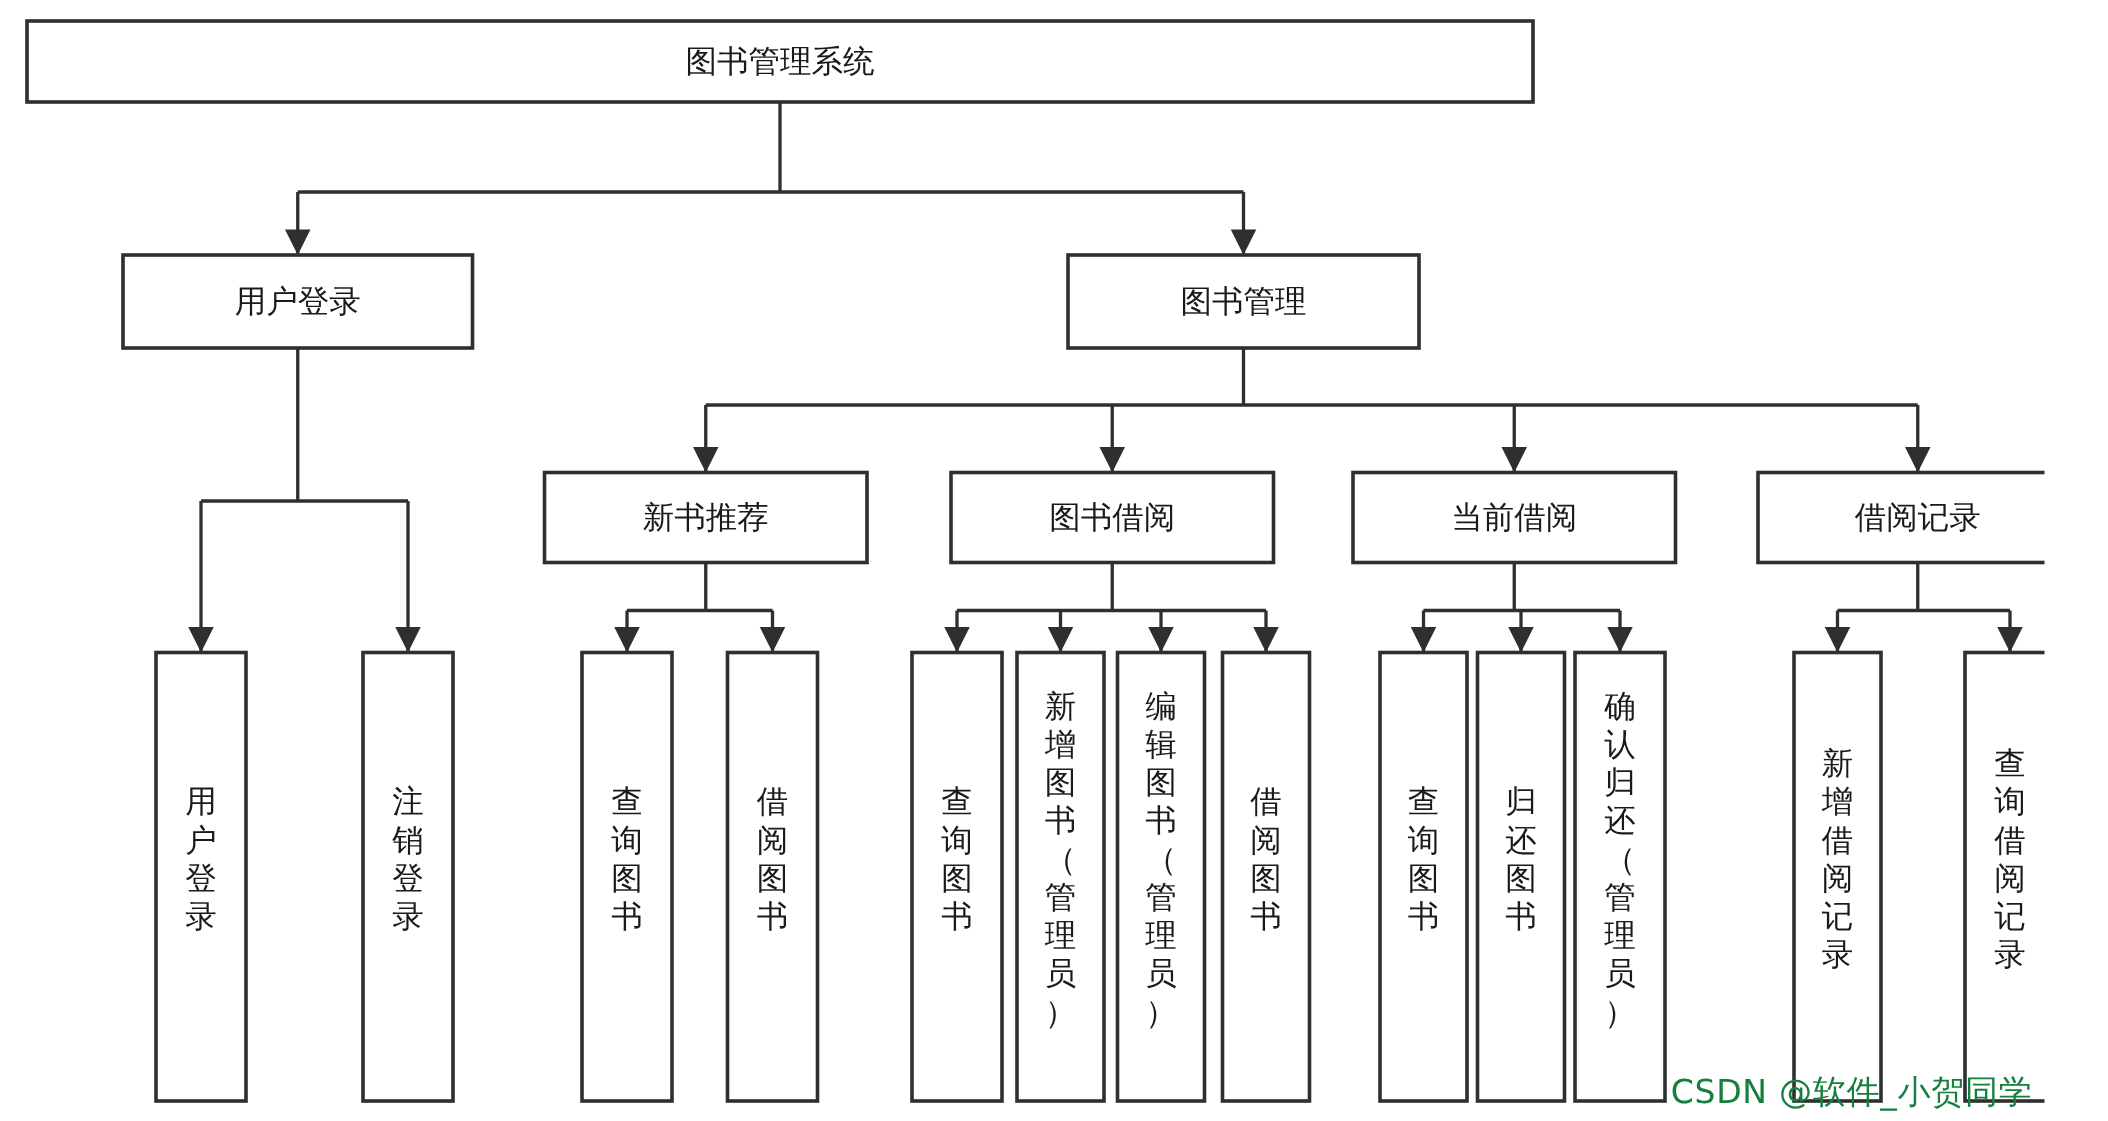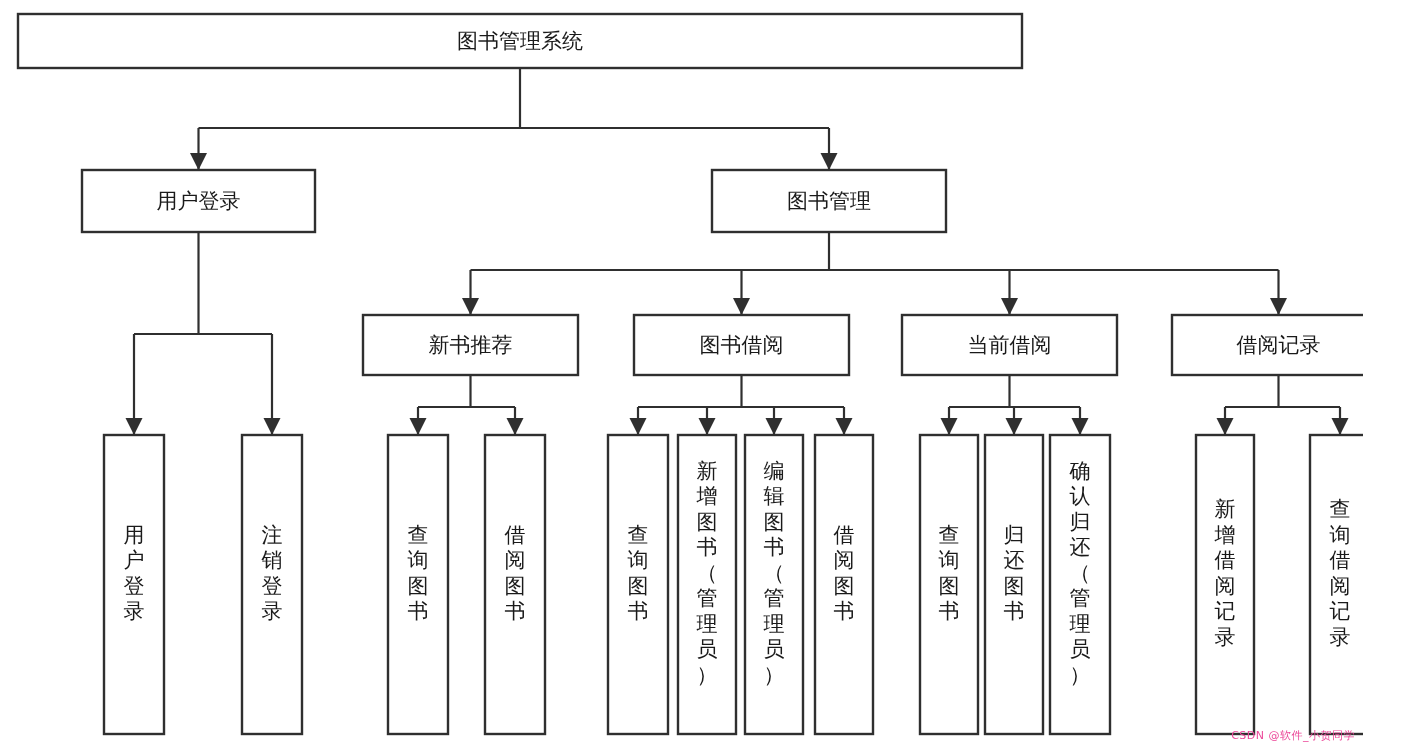--- a/index.html
+++ b/index.html
@@ -50,22 +50,22 @@
   }
   .arrow-head {
     fill: #2f2f2f;
     stroke: none;
   }
   .watermark {
     position: absolute;
     right: 8px;
     bottom: 4px;
     font-family: "DejaVu Sans", "Liberation Sans", sans-serif;
-    font-size: 11px;
-    color: #ec4899;
+    font-size: 22px;
+    color: #15803d;
     white-space: nowrap;
     letter-spacing: 0.5px;
     user-select: none;
   }
 </style>
 </head>
 <body>
 
 <div id="stage">
 

